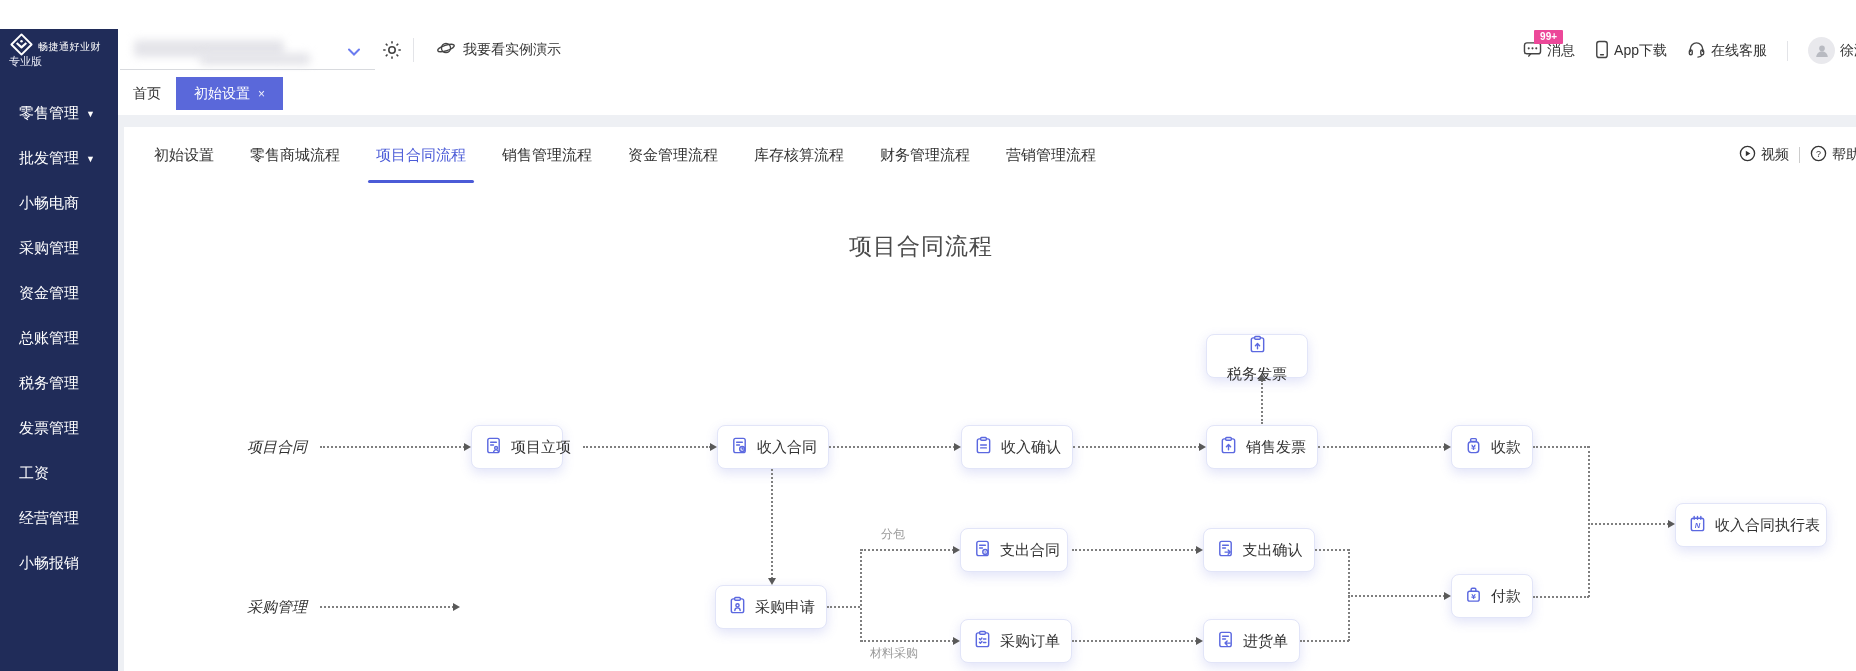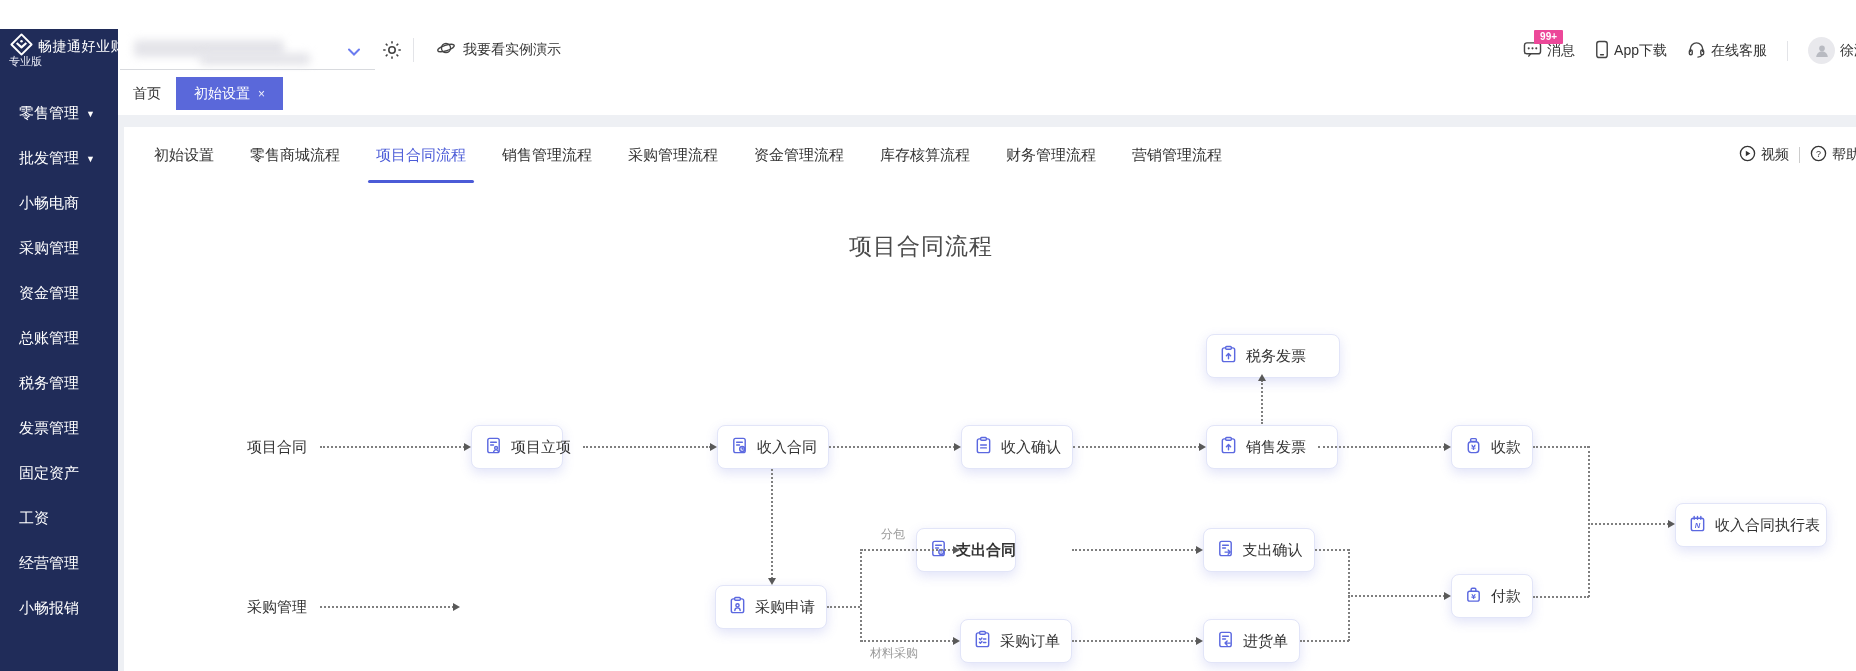--- a/index.html
+++ b/index.html
@@ -3,21 +3,21 @@
 <meta charset="utf-8">
 <style>
   * { margin:0; padding:0; box-sizing:border-box; }
   html,body { width:1856px; height:671px; overflow:hidden; background:#fff;
     font-family:"Liberation Sans","DejaVu Sans",sans-serif; }
 
   
   #sidebar { position:absolute; left:0; top:29px; width:118px; height:642px;
     background:#202c59; color:#fff; z-index:5; }
   .logo-row { position:absolute; left:9px; top:3px; display:flex; align-items:center; gap:4px; }
-  .brand-name { font-size:14px; color:#fff; letter-spacing:0.5px; white-space:nowrap; }
+  .brand-name { font-size:10px; color:#fff; letter-spacing:0.5px; white-space:nowrap; }
   .edition { position:absolute; left:9px; top:25px; font-size:11px; color:#e8eaf4; }
   #menu { position:absolute; left:0; top:62px; width:100%; }
   .menu-item { height:45px; display:flex; align-items:center; padding-left:19px;
     font-size:15px; color:#fff; cursor:pointer; white-space:nowrap; }
   .caret { margin-left:7px; font-size:9px; color:#fff; }
 
   
   #headerbar { position:absolute; left:118px; top:29px; width:1738px; height:43px;
     background:#fff; }
   .org-select { position:absolute; left:2px; top:0; width:255px; height:41px;
@@ -58,21 +58,21 @@
     height:3px; background:#4b5bd7; border-radius:2px; }
   .subtab-right { position:absolute; right:-4px; top:0; height:56px; display:flex; align-items:center;
     gap:10px; font-size:14px; color:#333; }
   .subtab-right .item { display:flex; align-items:center; gap:5px; cursor:pointer; white-space:nowrap; }
   .vdiv3 { width:1px; height:16px; background:#ccc; }
 
   
   #flow { position:absolute; left:0; top:56px; width:1732px; height:488px; }
   .flow-title { position:absolute; left:647px; top:48px; width:300px; text-align:center;
     font-size:23px; color:#4a4a4a; letter-spacing:1px; }
-  .row-label { position:absolute; font-size:15px; color:#333; white-space:nowrap; }
+  .row-label { position:absolute; font-size:15px; color:#333; white-space:nowrap;font-style:italic; }
   .fnode { position:absolute; height:44px; display:flex; align-items:center; gap:8px;
     padding:0 12px; background:#fff; border:1px solid #e2e5f8; border-radius:8px;
     box-shadow:0 4px 12px rgba(88,100,214,.18); font-size:15px; color:#333;
     cursor:pointer; white-space:nowrap; }
   .fnode svg { flex:0 0 auto; }
   .dline-h { position:absolute; height:0; border-top:2px dotted #7f7f7f; }
   .dline-v { position:absolute; width:0; border-left:2px dotted #7f7f7f; }
   .ah-right { position:absolute; width:0; height:0; border-left:7px solid #595959;
     border-top:4px solid transparent; border-bottom:4px solid transparent; }
   .ah-up { position:absolute; width:0; height:0; border-bottom:7px solid #595959;
@@ -117,23 +117,20 @@
       <div class="menu-item">
         <span>总账管理</span>
       </div>
       <div class="menu-item">
         <span>税务管理</span>
       </div>
       <div class="menu-item">
         <span>发票管理</span>
       </div>
       <div class="menu-item">
-        <span>固定资产</span>
-      </div>
-      <div class="menu-item">
         <span>工资</span>
       </div>
       <div class="menu-item">
         <span>经营管理</span>
       </div>
       <div class="menu-item">
         <span>小畅报销</span>
       </div>
     </div>
 </div>
@@ -221,21 +218,20 @@
 <div id="grayband"></div>
 <div id="gutter"></div>
 
 <div id="panel">
   <div id="subtabs">
     <div class="subtab-list">
         <div class="subtab">初始设置</div>
         <div class="subtab">零售商城流程</div>
         <div class="subtab active">项目合同流程</div>
         <div class="subtab">销售管理流程</div>
-        <div class="subtab">采购管理流程</div>
         <div class="subtab">资金管理流程</div>
         <div class="subtab">库存核算流程</div>
         <div class="subtab">财务管理流程</div>
         <div class="subtab">营销管理流程</div>
       </div>
     <div class="subtab-right">
       <div class="item">
         <span>
           <svg width="17" height="17" viewBox="0 0 18 18" fill="none" stroke="#333" stroke-width="1.4">
             <circle cx="9" cy="9" r="7.5"></circle>
@@ -278,37 +274,37 @@
         <span>收入合同</span>
       </div>
       <div class="fnode" style="left: 837px; top: 242px; width: 112px;">
         <span><svg width="19" height="19" viewBox="0 0 20 20" fill="none" stroke="#5b68e0" stroke-width="1.5" stroke-linecap="round" stroke-linejoin="round">
             <rect x="3.5" y="3" width="13" height="14.5" rx="2"></rect>
             <rect x="7" y="1.5" width="6" height="3" rx="1" fill="#fff"></rect>
             <path d="M7 9.5h6 M7 12.5h6"></path>
           </svg></span>
         <span>收入确认</span>
       </div>
-      <div class="fnode" style="left: 1082px; top: 242px; width: 132px;">
+      <div class="fnode" style="left: 1082px; top: 242px; width: 112px;">
         <span><svg width="19" height="19" viewBox="0 0 20 20" fill="none" stroke="#5b68e0" stroke-width="1.5" stroke-linecap="round" stroke-linejoin="round">
             <rect x="3.5" y="3" width="13" height="14.5" rx="2"></rect>
             <rect x="7" y="1.5" width="6" height="3" rx="1" fill="#fff"></rect>
             <path d="M10 14.5V9 M7.8 11.2 10 9l2.2 2.2"></path>
           </svg></span>
         <span>销售发票</span>
       </div>
       <div class="fnode" style="left: 1327px; top: 242px; width: 82px;">
         <span><svg width="19" height="19" viewBox="0 0 20 20" fill="none" stroke="#5b68e0" stroke-width="1.5" stroke-linecap="round" stroke-linejoin="round">
             <rect x="4.5" y="6" width="11" height="11.5" rx="3"></rect>
             <rect x="7" y="2.8" width="6" height="3" rx="1"></rect>
             <text x="10" y="14.8" text-anchor="middle" font-size="7.5" font-weight="bold" fill="#5b68e0" stroke="none" font-family="DejaVu Sans,sans-serif">¥</text>
           </svg></span>
         <span>收款</span>
       </div>
-      <div class="fnode" style="left: 1082px; top: 151px; width: 134px;">
+      <div class="fnode" style="left: 1082px; top: 151px; width: 102px; flex-direction: column;">
         <span><svg width="19" height="19" viewBox="0 0 20 20" fill="none" stroke="#5b68e0" stroke-width="1.5" stroke-linecap="round" stroke-linejoin="round">
             <rect x="3.5" y="3" width="13" height="14.5" rx="2"></rect>
             <rect x="7" y="1.5" width="6" height="3" rx="1" fill="#fff"></rect>
             <path d="M10 14.5V9 M7.8 11.2 10 9l2.2 2.2"></path>
           </svg></span>
         <span>税务发票</span>
       </div>
       <div class="fnode" style="left: 1551px; top: 320px; width: 152px;">
         <span><svg width="19" height="19" viewBox="0 0 20 20" fill="none" stroke="#5b68e0" stroke-width="1.5" stroke-linecap="round" stroke-linejoin="round">
             <rect x="3.5" y="4.5" width="13" height="13" rx="2"></rect>
@@ -319,21 +315,21 @@
       </div>
       <div class="fnode" style="left: 591px; top: 402px; width: 112px;">
         <span><svg width="19" height="19" viewBox="0 0 20 20" fill="none" stroke="#5b68e0" stroke-width="1.5" stroke-linecap="round" stroke-linejoin="round">
             <rect x="3.5" y="3" width="13" height="14.5" rx="2"></rect>
             <rect x="7" y="1.5" width="6" height="3" rx="1" fill="#fff"></rect>
             <circle cx="10" cy="9.8" r="1.7"></circle>
             <path d="M7.2 15.3a2.8 2.8 0 0 1 5.6 0"></path>
           </svg></span>
         <span>采购申请</span>
       </div>
-      <div class="fnode" style="left: 792px; top: 345px; width: 100px; font-weight: bold;">
+      <div class="fnode" style="left: 836px; top: 345px; width: 108px;">
         <span><svg width="19" height="19" viewBox="0 0 20 20" fill="none" stroke="#5b68e0" stroke-width="1.5" stroke-linecap="round" stroke-linejoin="round">
             <rect x="4" y="2.5" width="12" height="15" rx="2"></rect>
             <path d="M7 6.5h6 M7 9.5h3"></path>
             <circle cx="12.8" cy="13.6" r="2.5" fill="#fff"></circle>
             <circle cx="12.8" cy="13.6" r="0.8" fill="#5b68e0" stroke="none"></circle>
           </svg></span>
         <span>支出合同</span>
       </div>
       <div class="fnode" style="left: 1079px; top: 345px; width: 112px; justify-content: center;">
         <span><svg width="19" height="19" viewBox="0 0 20 20" fill="none" stroke="#5b68e0" stroke-width="1.5" stroke-linecap="round" stroke-linejoin="round">

